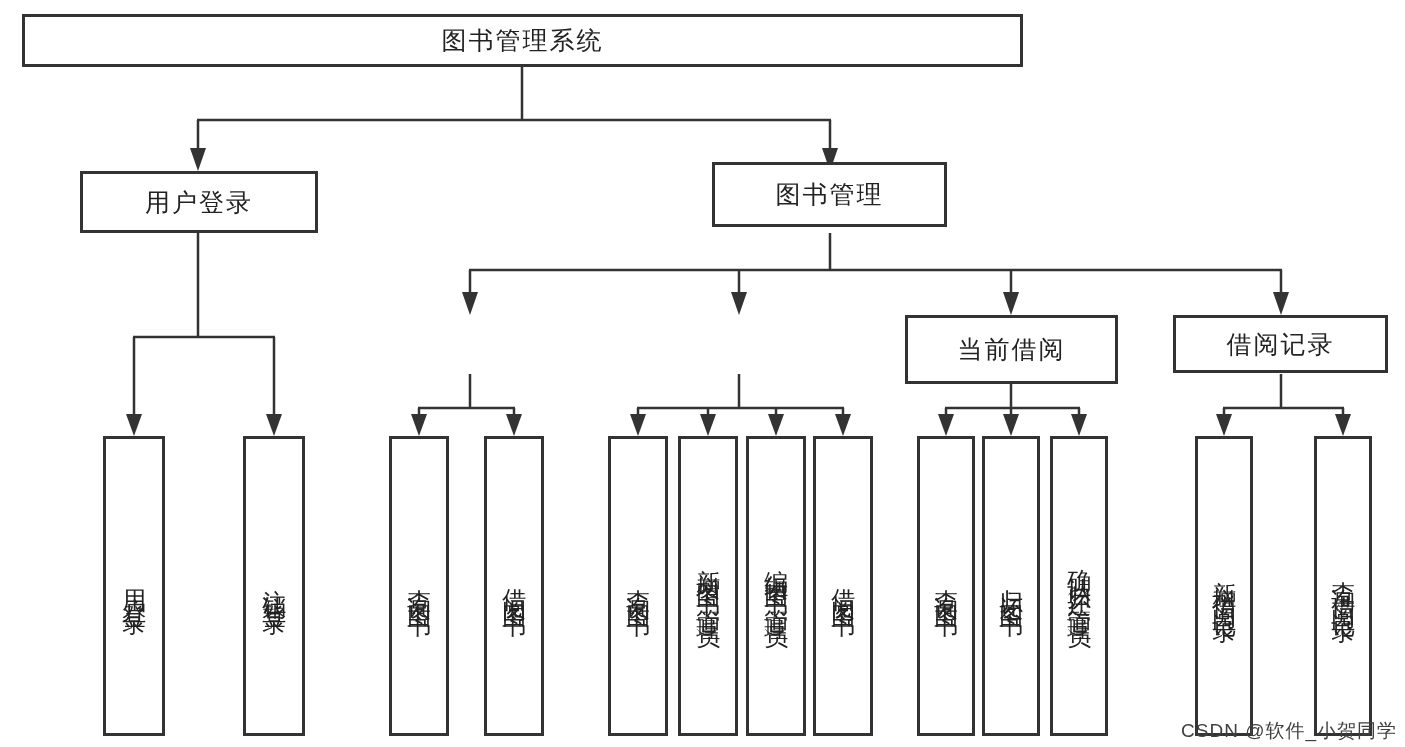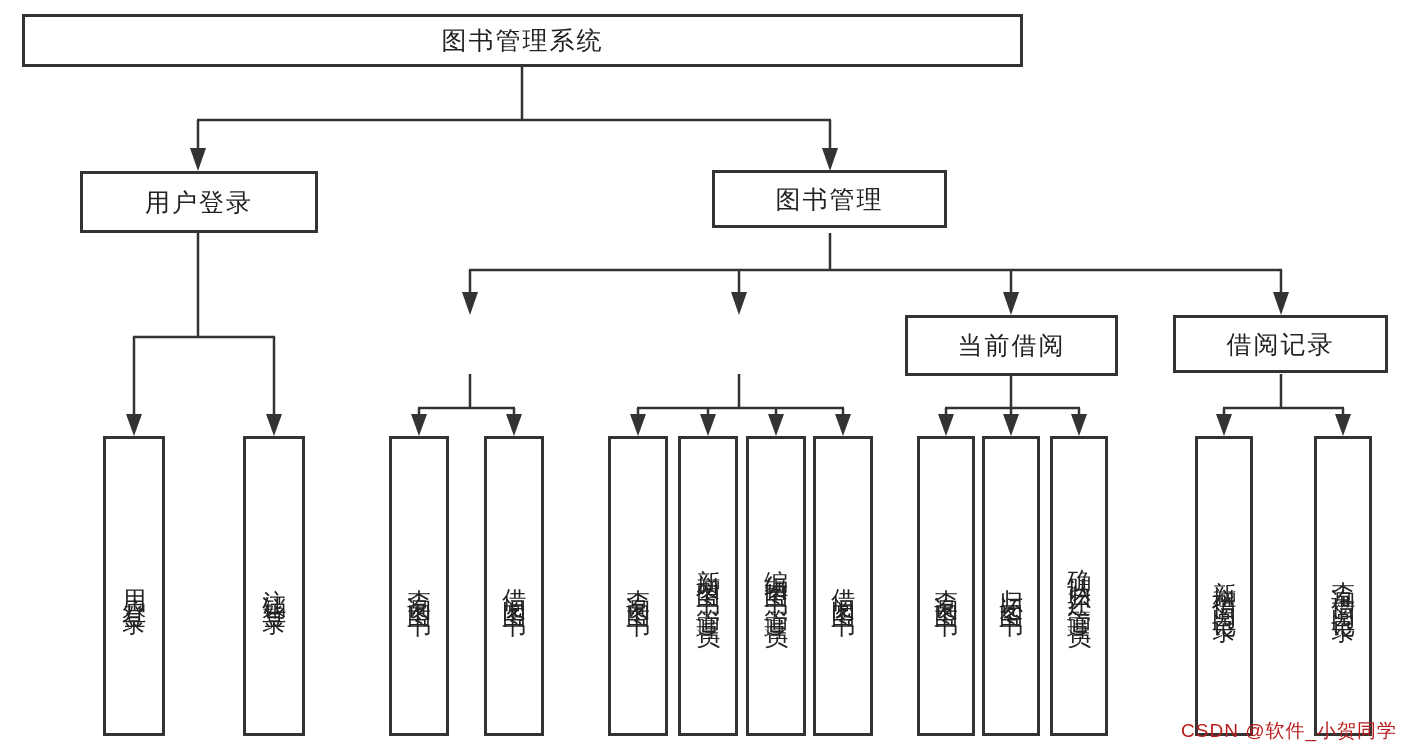--- a/index.html
+++ b/index.html
@@ -18,21 +18,21 @@
   }
   .node span {
     font-size:25px; letter-spacing:2px; white-space:nowrap; color:#222222;
   }
   .vnode .vtext {
     writing-mode:vertical-rl; text-orientation:mixed;
     font-size:24px; letter-spacing:8px; line-height:1.1; color:#222222;
   }
   .watermark {
     position:absolute; right:8px; bottom:3px; z-index:3;
-    font-size:19px; color:#b91c1c; letter-spacing:1px; white-space:nowrap;
+    font-size:19px; color:#404040; letter-spacing:1px; white-space:nowrap;
   }
 </style>
 </head>
 <body>
 
 <div class="canvas">
 
   <svg class="wires" width="1405" height="747" viewBox="0 0 1405 747">
     <g stroke="#333333" stroke-width="2.5" fill="none">
       <path d="M522,66 V121 M197,120 H831 M198,120 V150 M830,120 V150"></path>
@@ -66,25 +66,25 @@
     </g>
   </svg>
 
   <div class="node" style="left:22px; top:14px; width:1001px; height:53px;">
     <span>图书管理系统</span>
   </div>
 
   <div class="node" style="left:80px; top:171px; width:238px; height:62px;">
     <span>用户登录</span>
   </div>
-  <div class="node" style="left:712px; top:170px; width:235px; height:58px;">
+  <div class="node" style="left:712px; top:162px; width:235px; height:65px;">
     <span>图书管理</span>
   </div>
 
-  <div class="node" style="left:905px; top:315px; width:213px; height:61px;">
+  <div class="node" style="left:905px; top:315px; width:213px; height:69px;">
     <span>当前借阅</span>
   </div>
   <div class="node" style="left:1173px; top:315px; width:215px; height:58px;">
     <span>借阅记录</span>
   </div>
 
   <div class="vnode" style="left:103px; top:436px; width:62px; height:300px;">
     <span class="vtext">用户登录</span>
   </div>
   <div class="vnode" style="left:243px; top:436px; width:62px; height:300px;">

